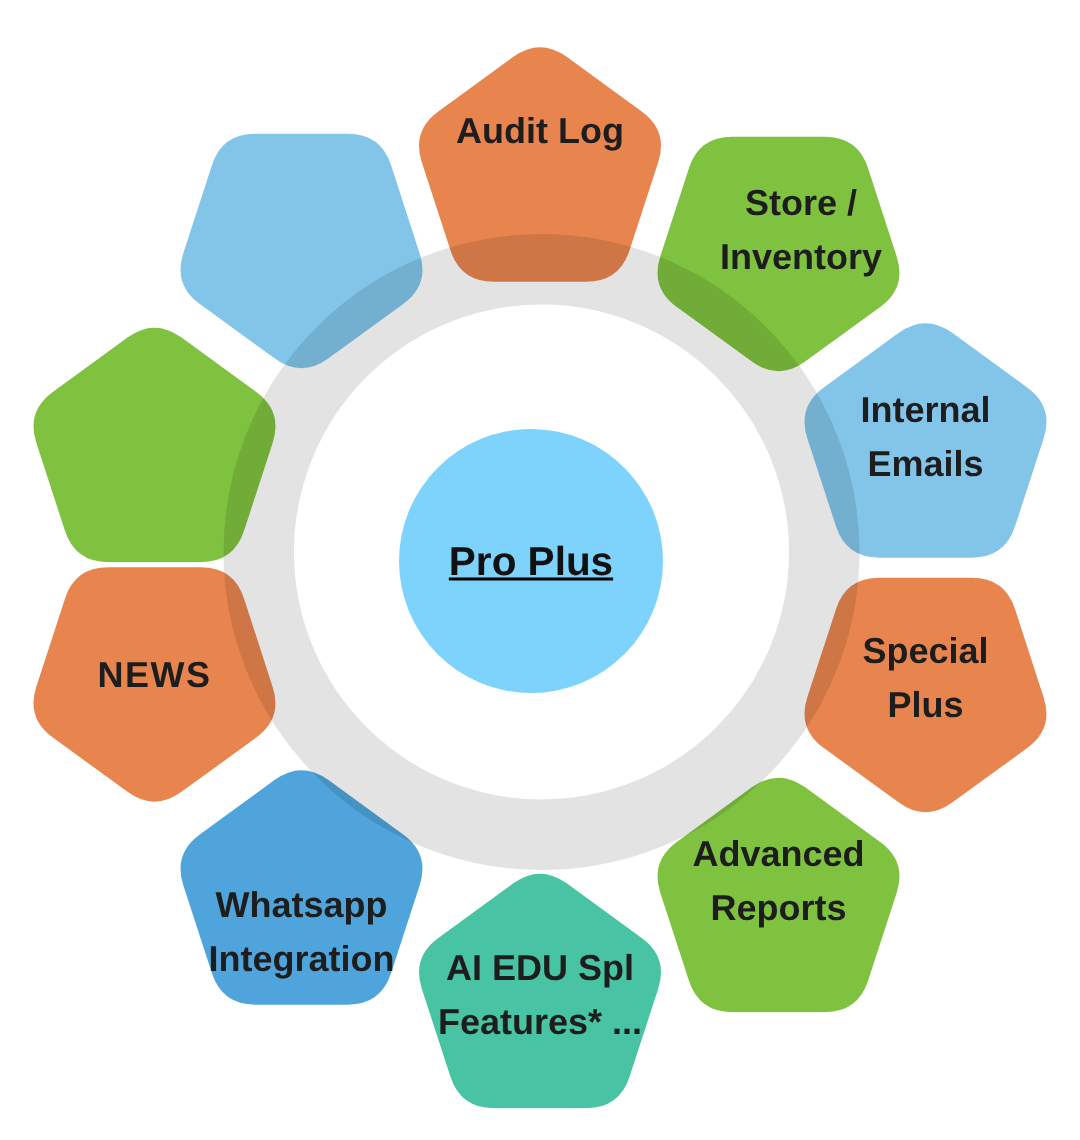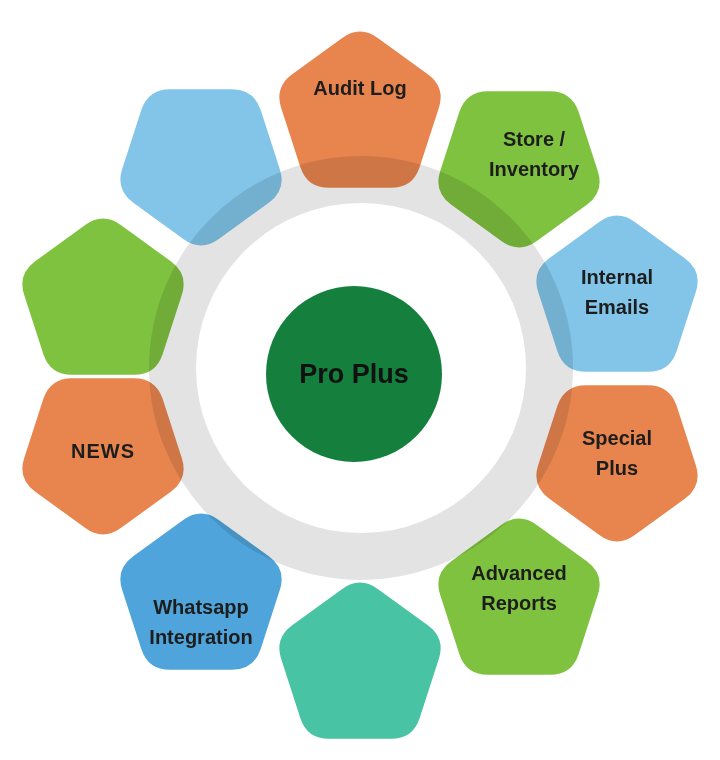--- a/index.html
+++ b/index.html
@@ -16,21 +16,21 @@
   .rot36 { transform: rotate(36deg); }
   
   .ring {
     position:absolute; left:149px; top:156px; width:424px; height:424px;
     box-sizing:border-box; border-radius:50%; z-index:2;
     border-style:solid; border-width:47px;
   }
   .plabel {
     position:absolute; z-index:4; transform:translate(-50%,-50%);
     text-align:center; white-space:pre-line;
-    font-weight:700; font-size:20px; line-height:1.5; color:#1d1d1d;
+    font-weight:700; font-size:24px; line-height:1.5; color:#1d1d1d;
   }
   .center-circle {
     position:absolute; left:266px; top:286px; width:176px; height:176px;
     border-radius:50%; z-index:3;
     display:flex; align-items:center; justify-content:center;
   }
   .center-label { font-weight:700; font-size:27px; color:#111111; }
   .ls1 { letter-spacing:1px; }
 </style>
 </head>
@@ -44,30 +44,32 @@
   <div class="pent rot36" style="left: 527px; top: 366px; background: rgb(232, 133, 79);"></div>
   <div class="pent" style="left: 429px; top: 510px; background: rgb(127, 194, 64);"></div>
   <div class="pent" style="left: 270px; top: 574px; background: rgb(72, 195, 163);"></div>
   <div class="pent" style="left: 111px; top: 505px; background: rgb(79, 165, 219);"></div>
   <div class="pent rot36" style="left: 13px; top: 359px; background: rgb(232, 133, 79);"></div>
   <div class="pent" style="left: 13px; top: 210px; background: rgb(127, 194, 64);"></div>
   <div class="pent rot36" style="left: 111px; top: 70px; background: rgb(130, 197, 233);"></div>
 
   <div class="ring" style="border-color: rgba(0, 0, 0, 0.11);"></div>
 
-  <div class="center-circle" style="background: #15803d;">
+  <div class="center-circle" style="background: #7dd3fc; text-decoration: underline;">
     <div class="center-label">Pro Plus</div>
   </div>
 
   <div class="plabel" style="left:360px; top:88px;">Audit Log</div>
   <div class="plabel" style="left:519px; top:154px;margin-left:15px;">Store /
 Inventory</div>
   <div class="plabel" style="left:617px; top:292px;">Internal
 Emails</div>
   <div class="plabel" style="left:617px; top:453px;">Special
 Plus</div>
   <div class="plabel" style="left:519px; top:588px;">Advanced
 Reports</div>
+  <div class="plabel" style="left:360px; top:664px;">AI EDU Spl
+Features* ...</div>
   <div class="plabel" style="left:201px; top:586px;margin-top:36px;">Whatsapp
 Integration</div>
   <div class="plabel ls1" style="left:103px; top:451px;">NEWS</div>
 
 </div>
 
 </body></html>

